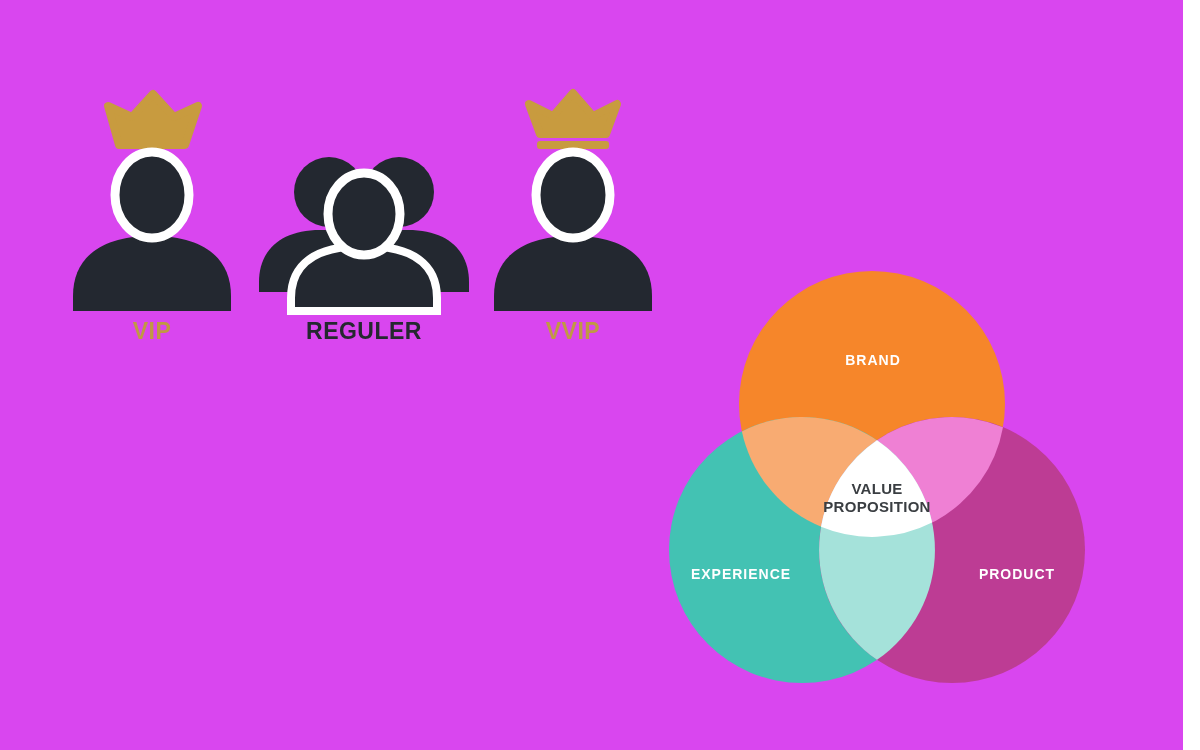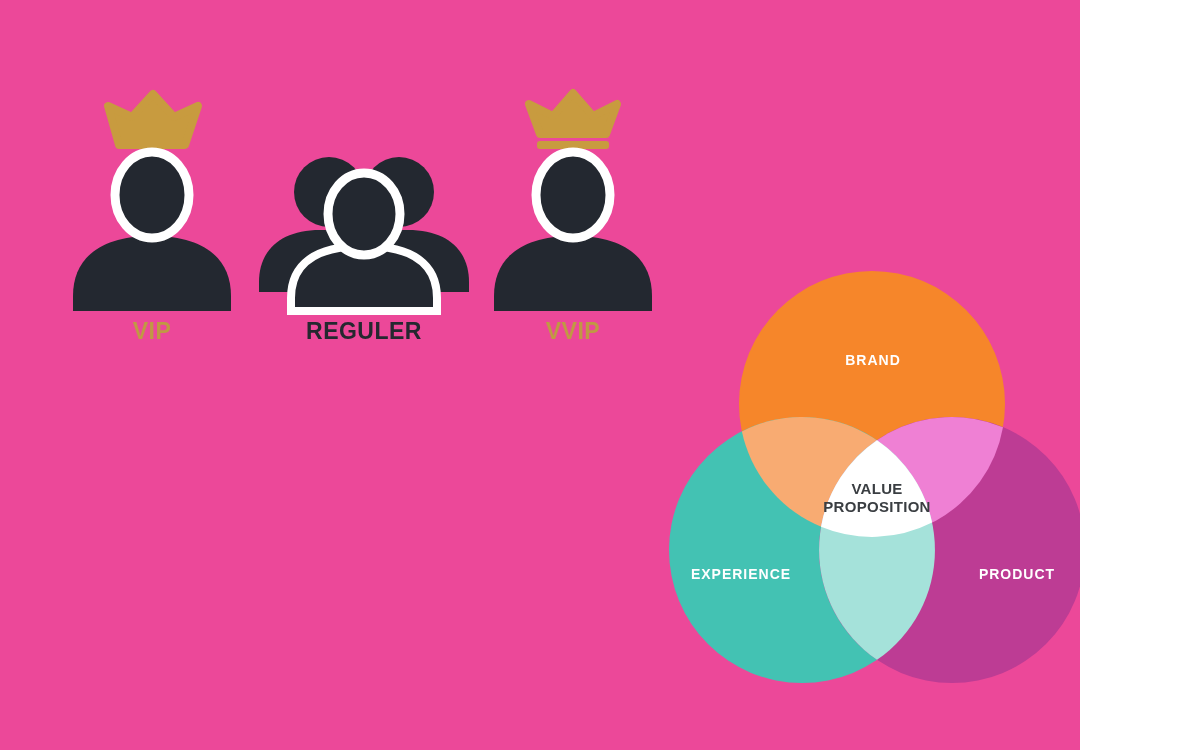--- a/index.html
+++ b/index.html
@@ -1,16 +1,16 @@
 <!DOCTYPE html>
 <html><head>
 <meta charset="utf-8">
 <style>
   html,body{margin:0;padding:0;background:#ffffff;}
-  .stage{position:relative;width:1080px;height:750px;background:#ec4899;overflow:hidden;
+  .stage{position:relative;width:1183px;height:750px;background:#d946ef;overflow:hidden;
          font-family:"Liberation Sans",sans-serif;}
   svg{position:absolute;display:block;}
   .tiers-svg{left:40px;top:60px;}
   .venn-svg{left:650px;top:240px;}
   .tier-label{font-family:"Liberation Sans",sans-serif;font-weight:700;font-size:23px;
               letter-spacing:0.5px;text-anchor:middle;}
   .venn-label{font-family:"Liberation Sans",sans-serif;font-weight:700;font-size:14px;
               letter-spacing:1px;text-anchor:middle;}
   .venn-center-label{font-family:"Liberation Sans",sans-serif;font-weight:700;font-size:15px;
               letter-spacing:0.3px;text-anchor:middle;}

